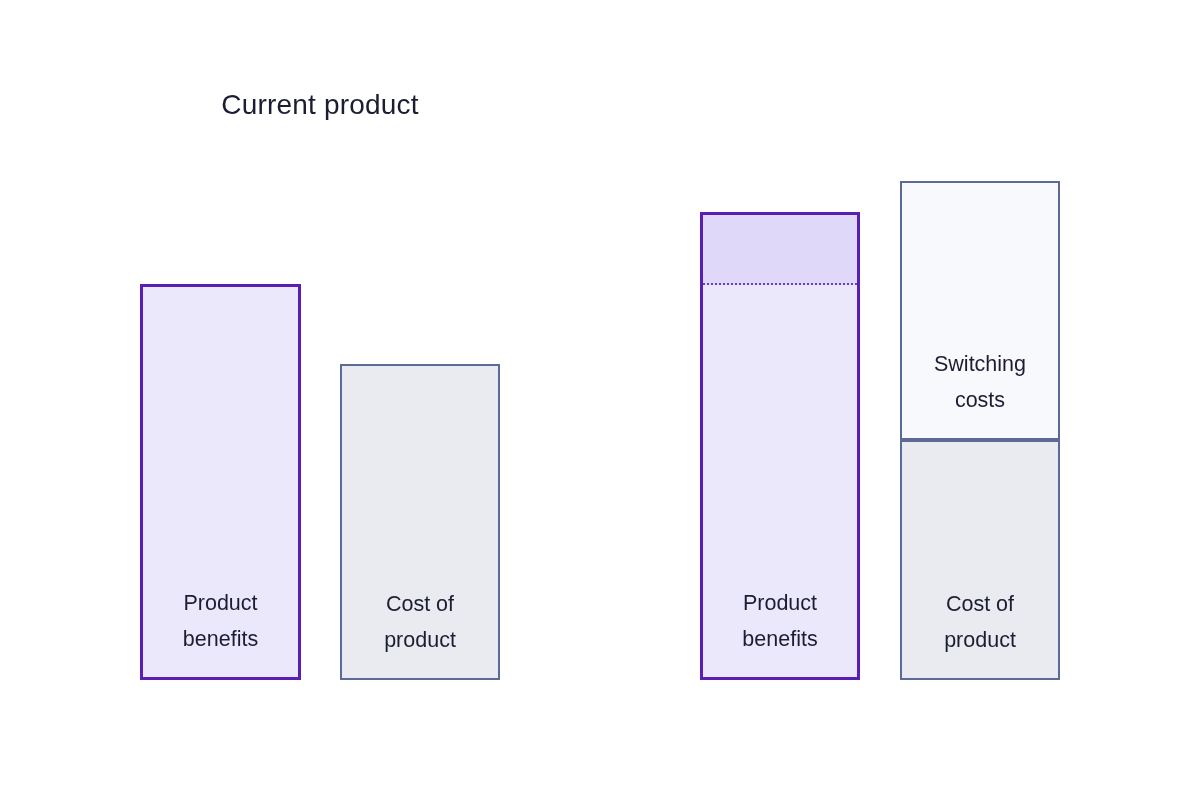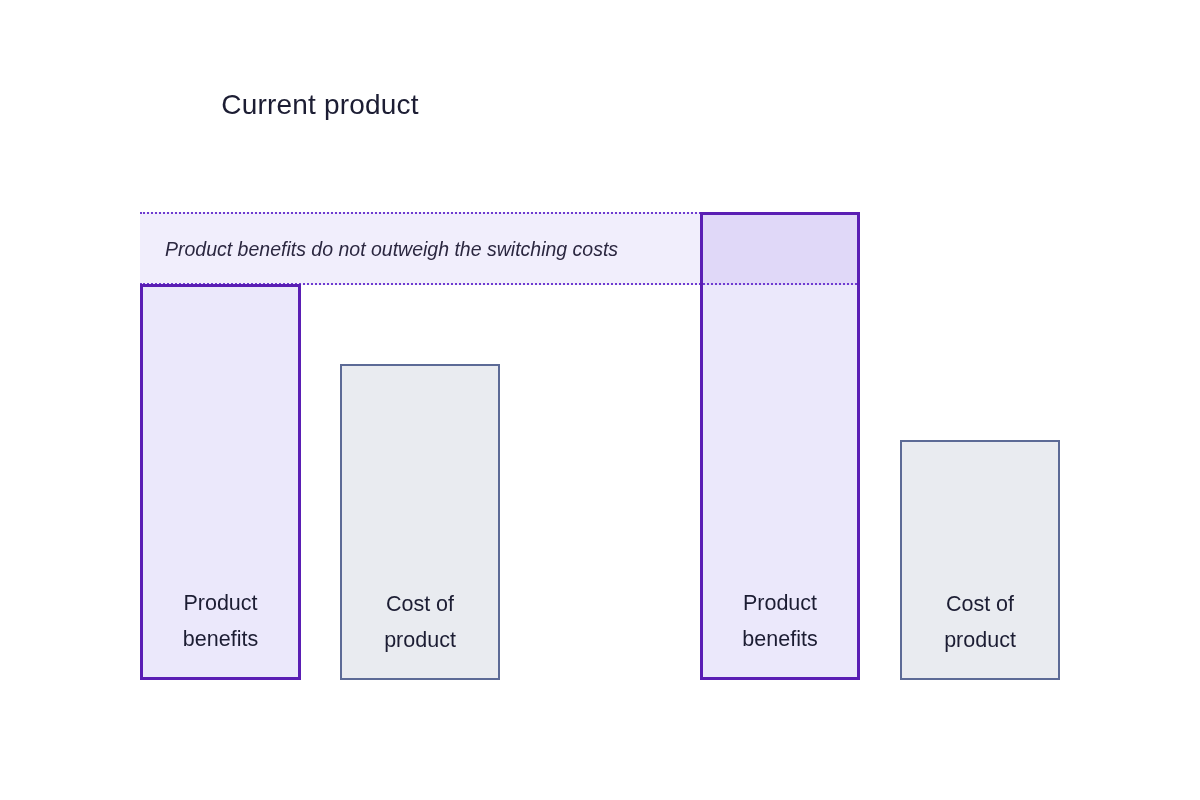--- a/index.html
+++ b/index.html
@@ -106,23 +106,20 @@
   }
 </style>
 </head>
 <body>
 
 <div class="canvas">
 
   <div class="col-title title-current">Current product</div>
 
 
-  <div class="band">
-    <div class="band-text">Product benefits do not outweigh the switching costs</div>
-  </div>
 
   <div class="bar bar-purple benefits-current">
     <div class="bar-label">
       <span>Product</span>
       <span>benefits</span>
     </div>
   </div>
 
   <div class="bar bar-slate cost-current">
     <div class="bar-label">
@@ -132,20 +129,26 @@
   </div>
 
   <div class="bar bar-purple benefits-new">
     <div class="bar-top-segment"></div>
     <div class="bar-label">
       <span>Product</span>
       <span>benefits</span>
     </div>
   </div>
 
+  <div class="bar bar-slate switching-costs">
+    <div class="bar-label">
+      <span>Switching</span>
+      <span>costs</span>
+    </div>
+  </div>
 
   <div class="bar bar-slate cost-new">
     <div class="bar-label">
       <span>Cost of</span>
       <span>product</span>
     </div>
   </div>
 
 </div>
 

